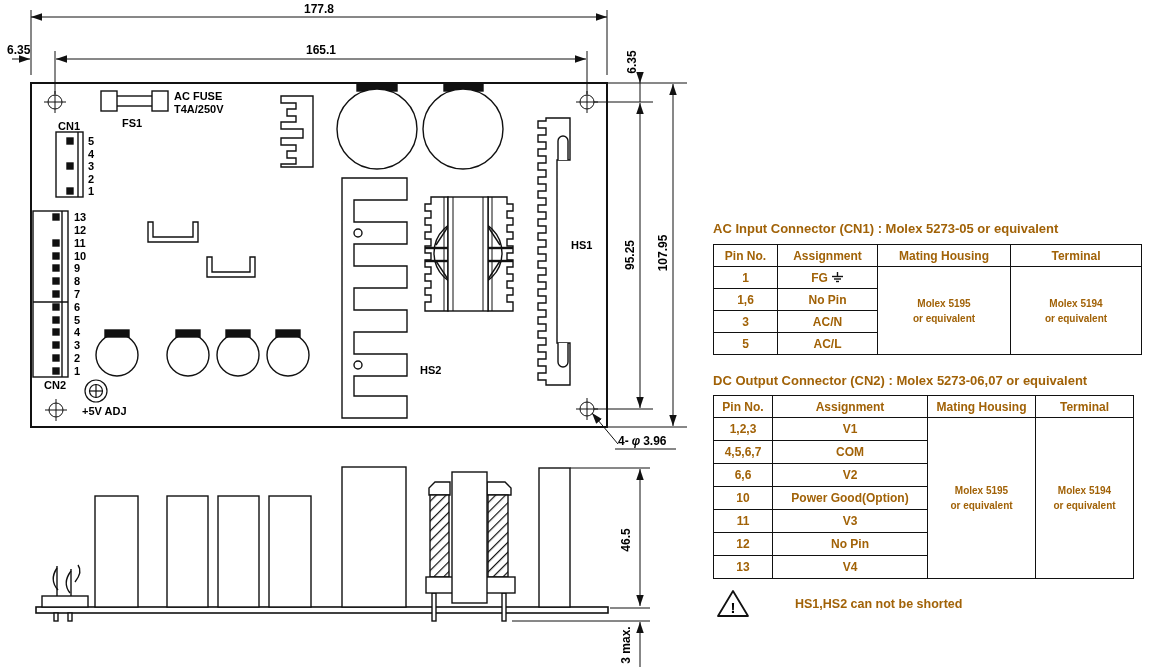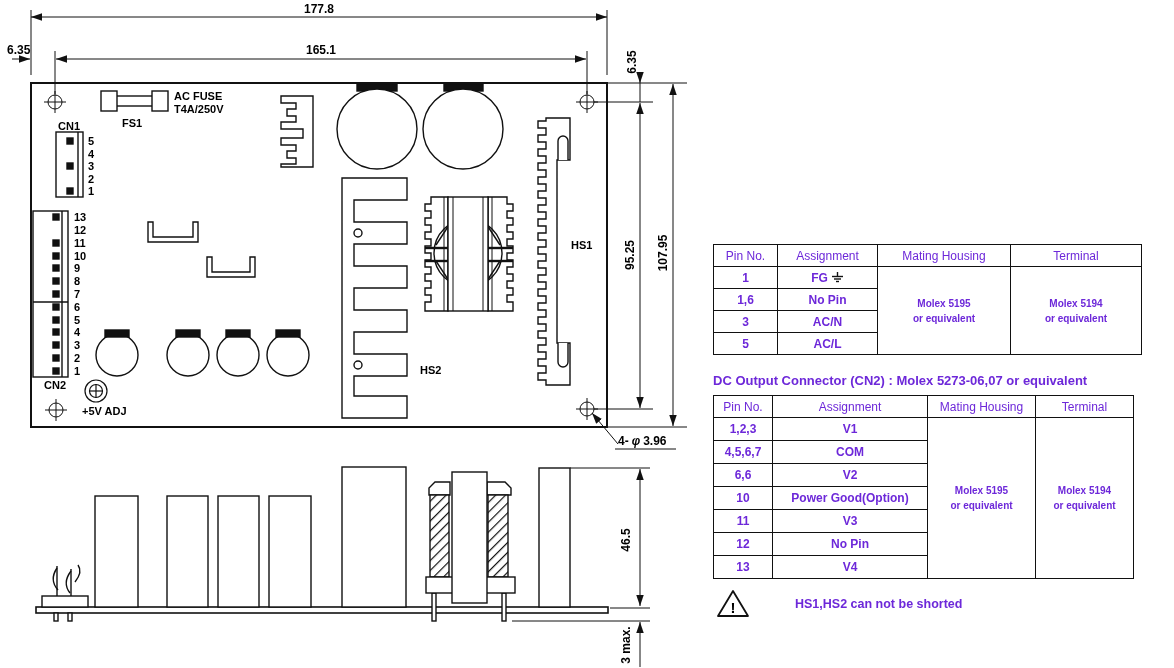--- a/index.html
+++ b/index.html
@@ -1,24 +1,24 @@
 <!DOCTYPE html>
 <html><head>
 <meta charset="utf-8">
 <style>
   html,body{margin:0;padding:0;background:#fff;}
   .canvas{position:relative;width:1174px;height:668px;background:#fff;overflow:hidden;
-          font-family:"Liberation Sans",sans-serif;color:#6d28d9;}
+          font-family:"Liberation Sans",sans-serif;color:#a16207;}
   svg text{font-family:"Liberation Sans",sans-serif;font-weight:700;fill:#000;}
   .dwg{position:absolute;left:0;top:0;}
   .title{position:absolute;font-size:13px;font-weight:700;white-space:nowrap;letter-spacing:0px;}
   table.spec{position:absolute;border-collapse:collapse;table-layout:fixed;background:#fff;}
   table.spec th,table.spec td{border:1.6px solid #111;font-size:12px;font-weight:700;
       text-align:center;vertical-align:middle;padding:0 2px;overflow:hidden;white-space:nowrap;}
-  table.spec th{font-weight:400;}
+  table.spec th{font-weight:700;}
   .two-line div{line-height:15px;font-size:10px;}
   .warning{position:absolute;display:flex;align-items:center;gap:9px;}
   .warning .wtext{font-size:12.5px;font-weight:700;white-space:nowrap;padding-left:36px;}
   .gnd{margin-left:3px;vertical-align:-1px;}
 </style>
 </head>
 <body>
 
 <div class="canvas">
 
@@ -249,20 +249,21 @@
       <text x="74" y="349" font-size="11">3</text>
       <text x="74" y="362" font-size="11">2</text>
       <text x="74" y="375" font-size="11">1</text>
 
       <text x="630" y="540" font-size="12" text-anchor="middle" transform="rotate(-90 630,540)">46.5</text>
       <text x="630" y="645" font-size="12" text-anchor="middle" transform="rotate(-90 630,645)">3 max.</text>
     </g>
   </g>
 </svg>
 
+<div class="title" style="left:713px;top:221px;">AC Input Connector (CN1) : Molex 5273-05 or equivalent</div>
 
 <table class="spec" style="left:713px;top:244px;width:428px;">
   <colgroup>
         <col style="width:64px">
         <col style="width:100px">
         <col style="width:133px">
         <col style="width:131px">
       </colgroup>
   <tbody>
         <tr style="height:22px">

